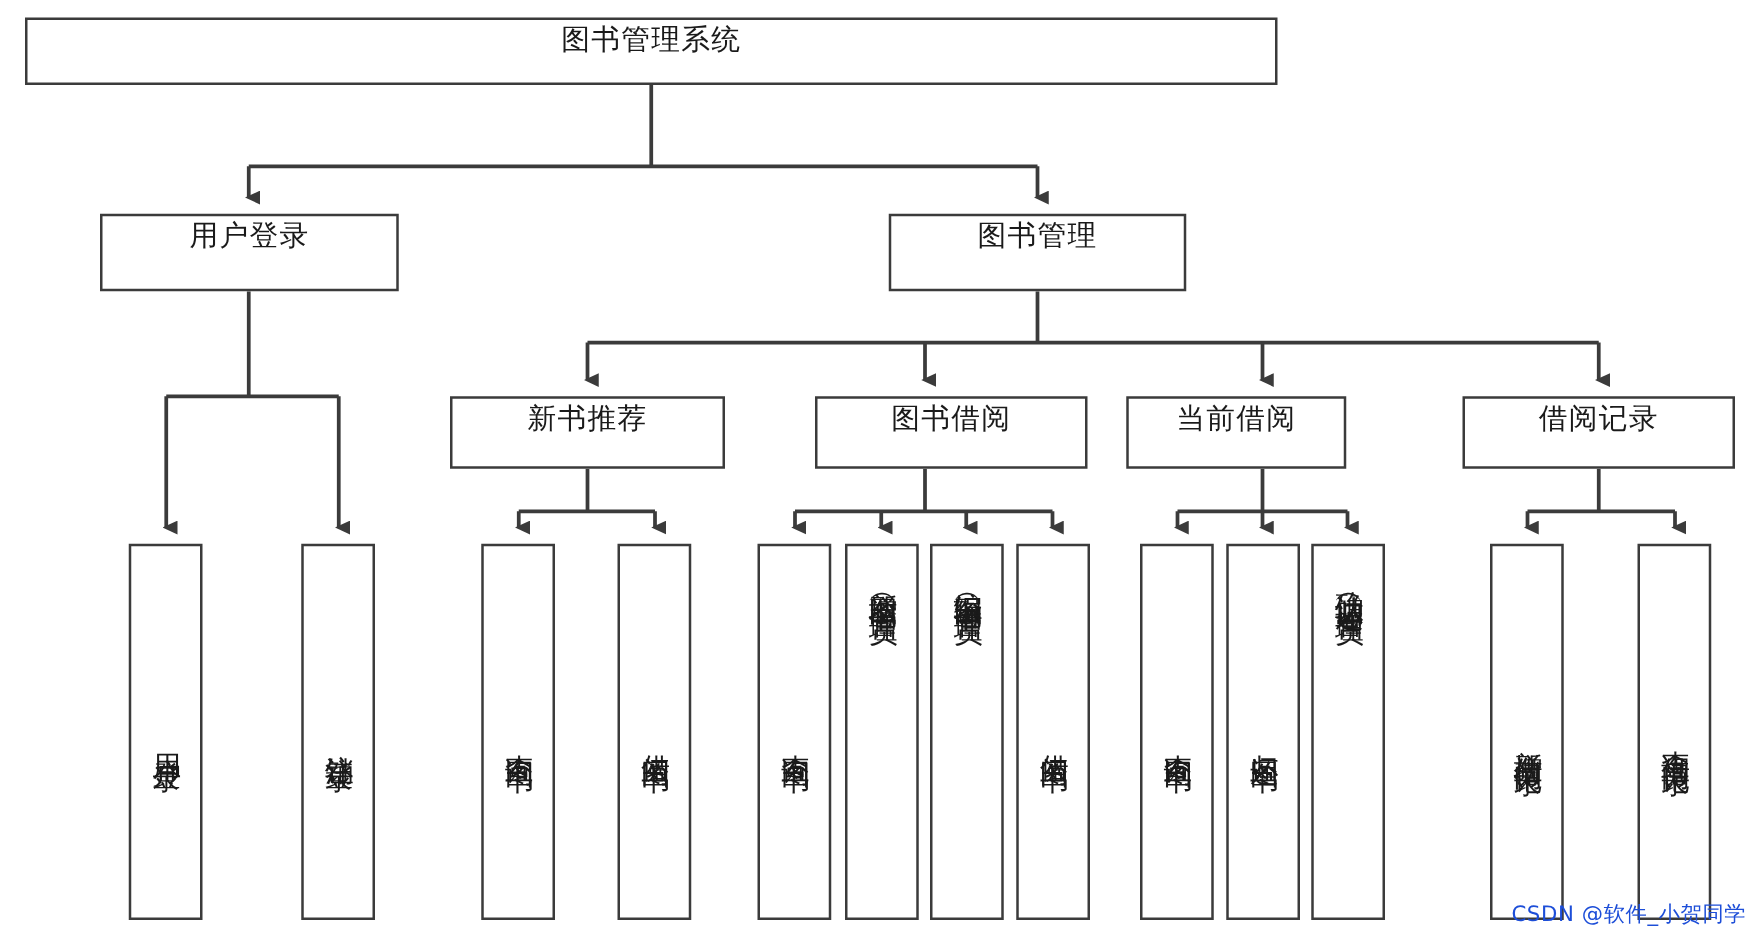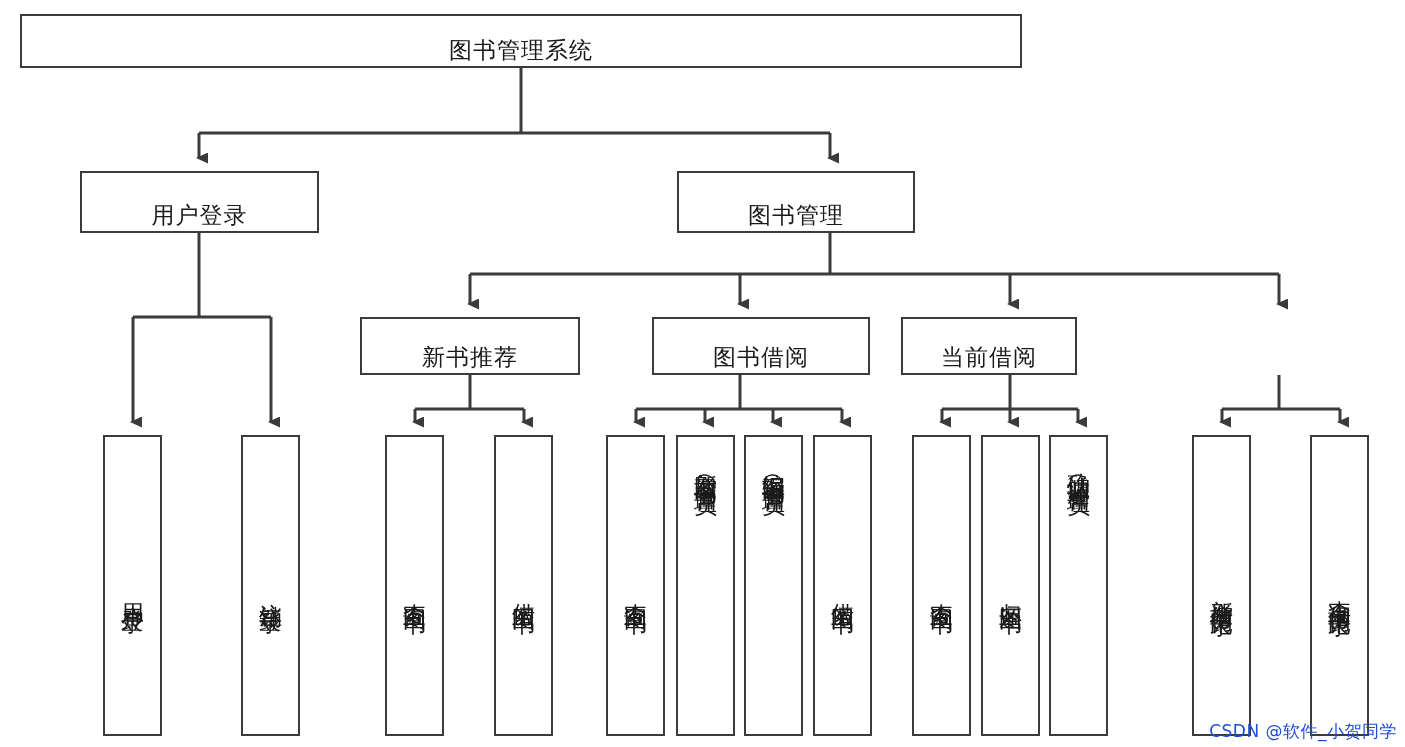--- a/index.html
+++ b/index.html
@@ -23,21 +23,21 @@
     top: 0;
     width: 1405px;
     height: 747px;
   }
   .node {
     position: absolute;
     box-sizing: border-box;
     border: 2px solid #3b3b3b;
     background: #ffffff;
     display: flex;
-    align-items: flex-end;
+    align-items: flex-start;
     justify-content: center;
     color: #1a1a1a;
   }
   .node.horiz {
     font-size: 23px;
     letter-spacing: 1px;
   }
   .node.leaf {
     align-items: flex-start;
     justify-content: center;
@@ -127,32 +127,35 @@
     </g>
   </svg>
 
   <div class="node horiz" style="left:20px; top:14px; width:1002px; height:54px;">
     <span>图书管理系统</span>
   </div>
 
   <div class="node horiz" style="left:80px; top:171px; width:239px; height:62px;">
     <span>用户登录</span>
   </div>
-  <div class="node horiz" style="left:677px; top:171px; width:238px; height:62px;">
+  <div class="node horiz" style="left:711px; top:171px; width:238px; height:62px;">
     <span>图书管理</span>
   </div>
 
   <div class="node horiz" style="left:360px; top:317px; width:220px; height:58px;">
     <span>新书推荐</span>
   </div>
   <div class="node horiz" style="left:631px; top:317px; width:218px; height:58px;margin-left:21px;">
     <span>图书借阅</span>
   </div>
   <div class="node horiz" style="left:901px; top:317px; width:176px; height:58px;">
     <span>当前借阅</span>
+  </div>
+  <div class="node horiz" style="left:1170px; top:317px; width:218px; height:58px;">
+    <span>借阅记录</span>
   </div>
 
   <div class="node leaf" style="left:103px; top:435px; width:59px; height:301px;">
     <div class="leaf-inner">
       <span class="vtext">用户登录</span>
     </div>
   </div>
   <div class="node leaf" style="left:241px; top:435px; width:59px; height:301px;">
     <div class="leaf-inner">
       <span class="vtext">注销登录</span>

